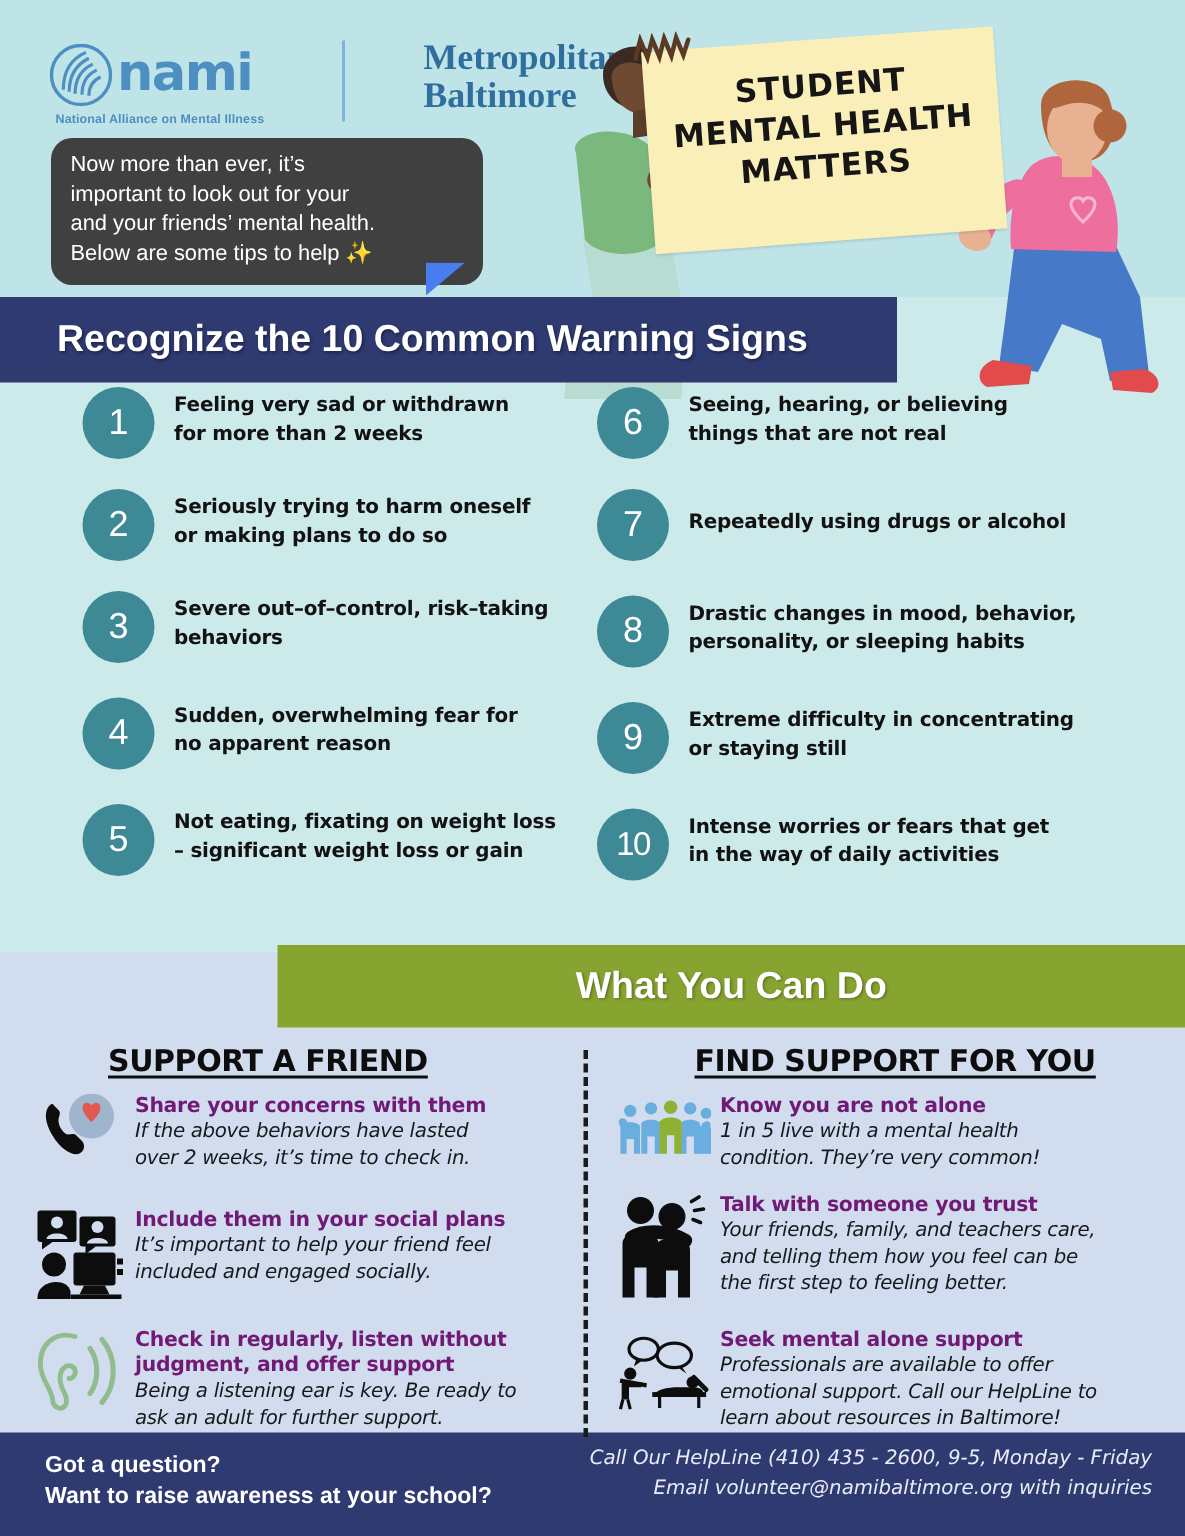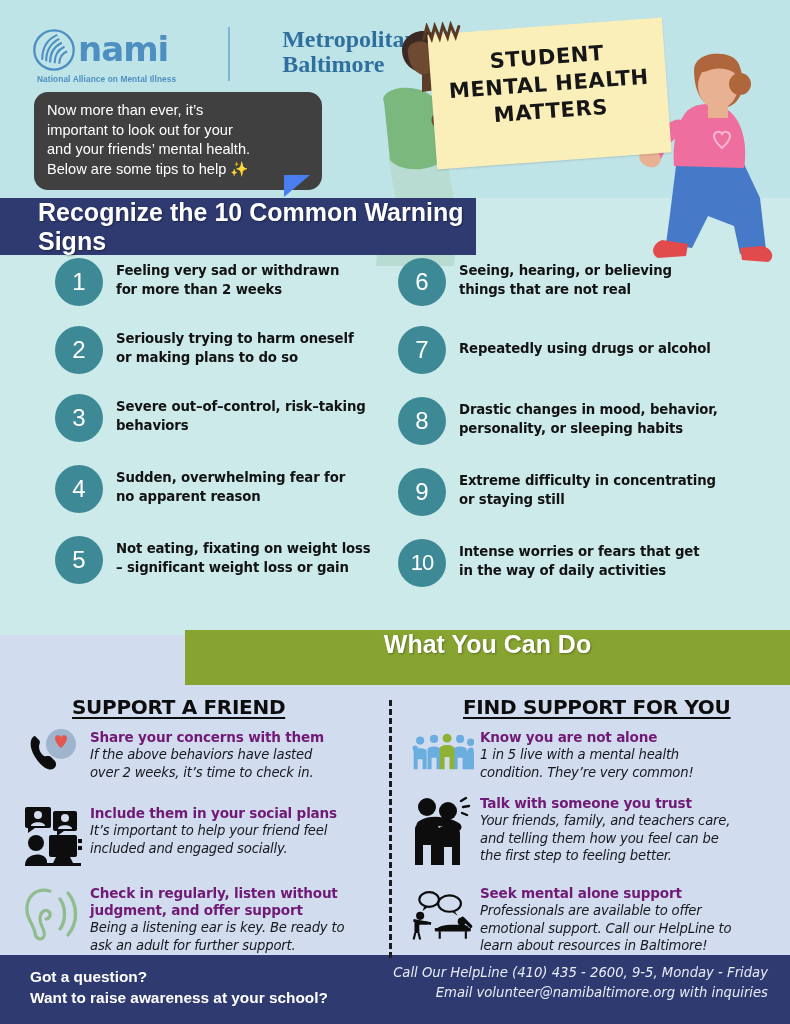--- a/index.html
+++ b/index.html
@@ -42,42 +42,42 @@
     background:#fbefb9;transform:rotate(-4.2deg);box-shadow:0 1px 2px rgba(0,0,0,.13);}
   .poster-txt{color:#161616;font-family:"DejaVu Sans", sans-serif;font-weight:bold;
     font-size:21px;line-height:27px;text-align:center;letter-spacing:0.6px;
     padding-top:18px;}
   .tape{position:absolute;left:-8px;top:-12px;width:46px;height:22px;}
 
   
   .char{position:absolute;}
 
   
-  .banner-dark{position:absolute;left:0;top:198px;width:476px;height:57px;
+  .banner-dark{position:absolute;left:0;top:198px;width:598px;height:57px;
     background:#2e3a70;display:flex;align-items:center;}
   .banner-dark-txt{color:#fff;font-family:"Liberation Sans", sans-serif;font-weight:bold;
     font-size:25px;margin-left:38px;text-shadow:1px 1px 2px rgba(0,0,0,.35);}
 
   
   .signs{position:absolute;left:0;top:258px;width:790px;}
   .col{position:absolute;width:390px;}
   .col-left{left:55px;}
   .col-right{left:398px;}
   .sign{display:flex;align-items:flex-start;margin-bottom:20px;}
   .sign-num{width:48px;height:48px;border-radius:50%;background:#3d8996;flex:none;
     color:#fff;display:flex;align-items:center;justify-content:center;
     font-family:"Liberation Sans", sans-serif;font-size:24px;font-weight:normal;}
   .sign-num.wide{font-size:22px;letter-spacing:-1px;}
   .sign-txt{margin-left:13px;padding-top:4px;color:#121212;
     font-family:"DejaVu Sans", sans-serif;font-weight:bold;font-size:13.3px;
     line-height:18.5px;letter-spacing:-0.15px;}
 
   
   .banner-green{position:absolute;left:185px;top:630px;width:605px;height:55px;
-    background:#87a330;display:flex;align-items:flex-start;justify-content:center;}
+    background:#87a330;display:flex;align-items:center;justify-content:center;}
   .banner-green-txt{color:#fff;font-family:"Liberation Sans", sans-serif;font-weight:bold;
     font-size:25px;text-shadow:1px 1px 2px rgba(0,0,0,.3);}
 
   
   .sup-head{position:absolute;font-family:"DejaVu Sans", sans-serif;font-weight:bold;
     font-size:20px;color:#0d0d0d;text-decoration:underline;text-underline-offset:3px;
     letter-spacing:-0.3px;}
   .divider{position:absolute;left:389px;top:700px;width:0;height:258px;
     border-left:3px dashed #1b1b1b;}
   .sup-item{position:absolute;display:flex;align-items:flex-start;}

